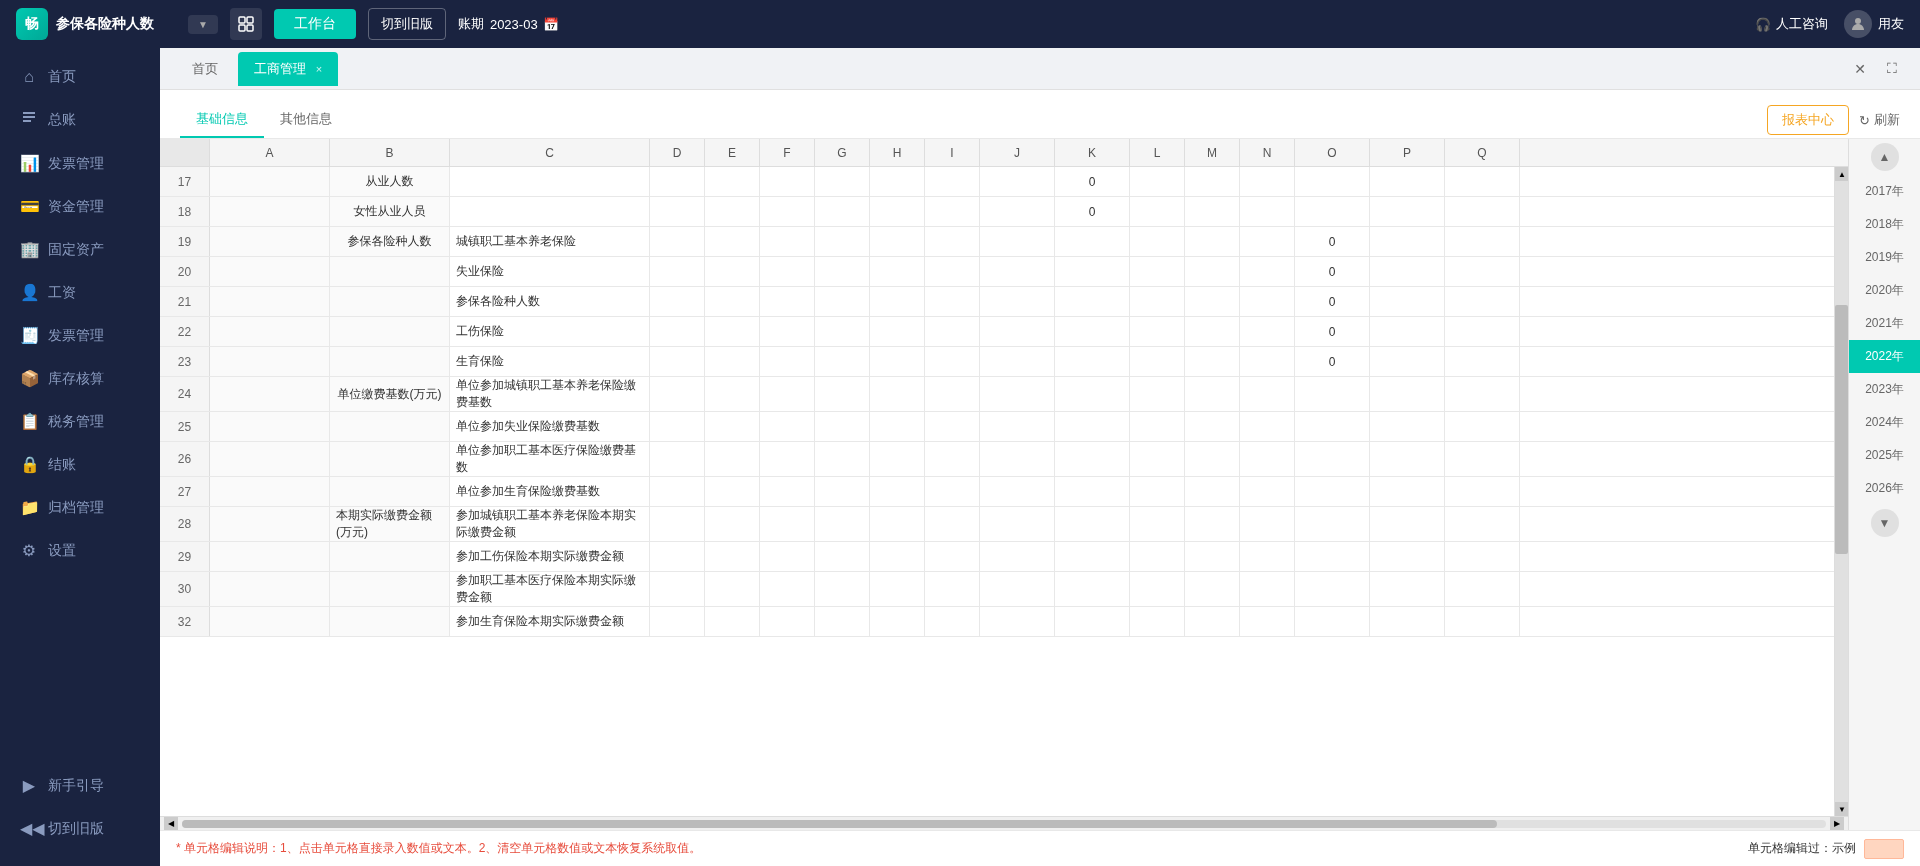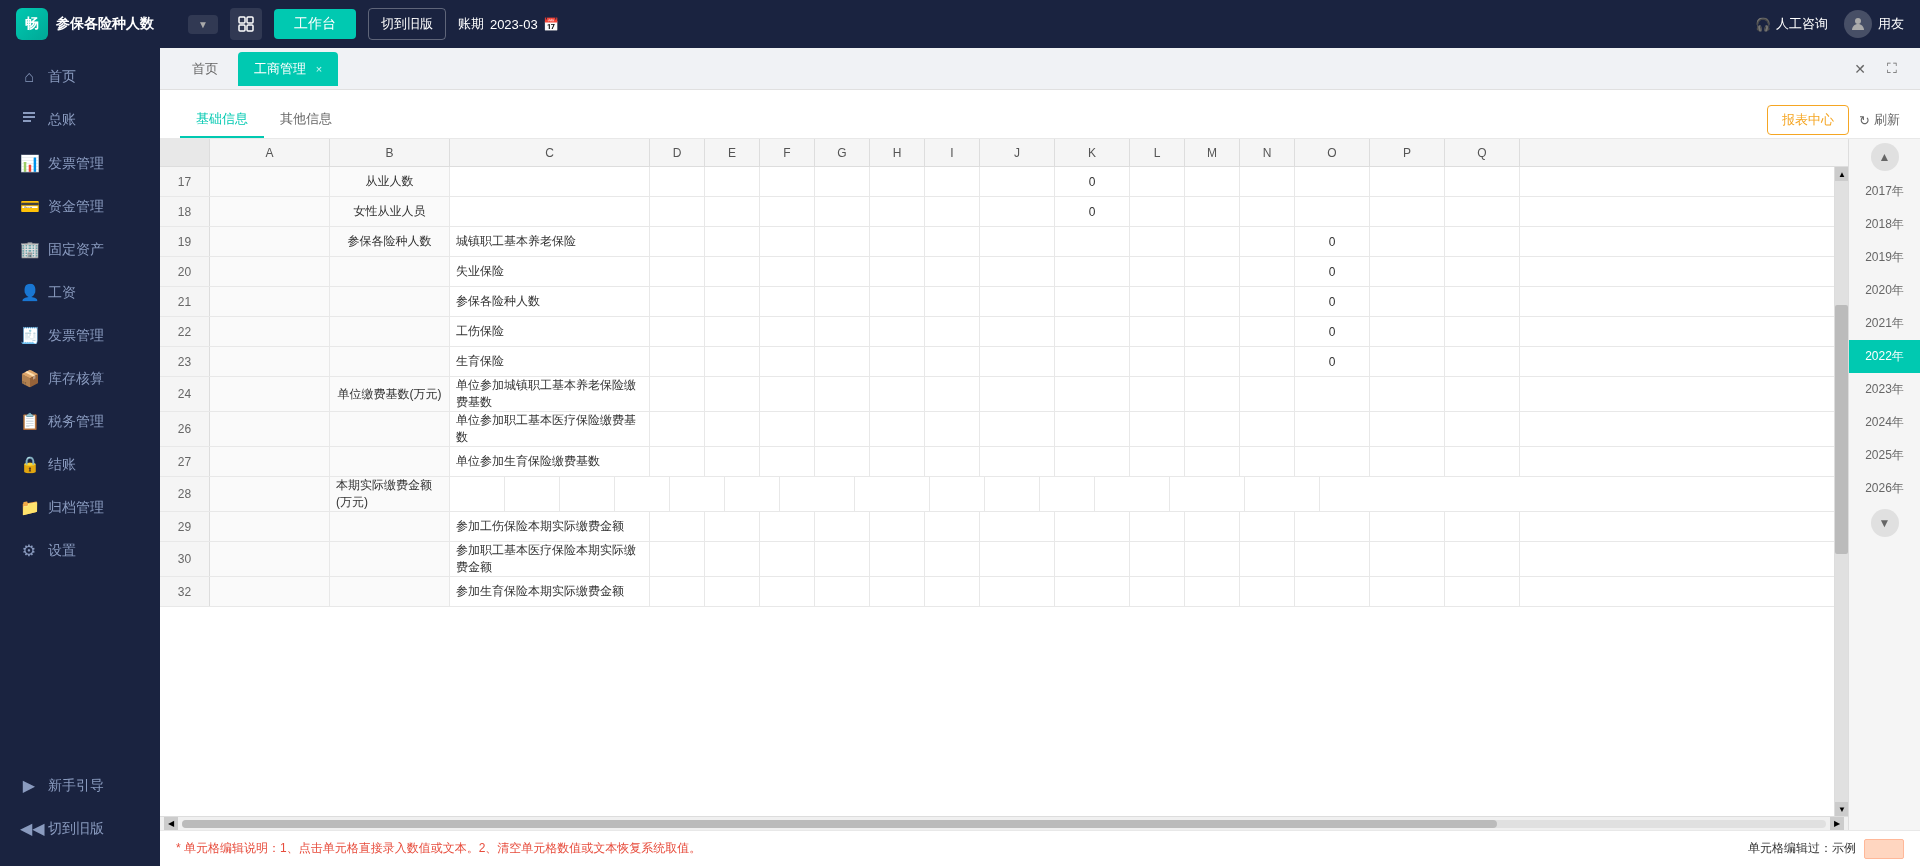--- a/index.html
+++ b/index.html
@@ -433,20 +433,40 @@
                 <div class="sheet-cell center" style="width:75px;"></div>
                 <div class="sheet-cell center" style="width:75px;"></div>
                 <div class="sheet-cell center" style="width:55px;"></div>
                 <div class="sheet-cell center" style="width:55px;"></div>
                 <div class="sheet-cell center" style="width:55px;"></div>
                 <div class="sheet-cell center" style="width:75px;"></div>
                 <div class="sheet-cell center" style="width:75px;"></div>
                 <div class="sheet-cell center" style="width:75px;"></div>
               </div>
 
+              <div class="sheet-row">
+                <div class="row-num">25</div>
+                <div class="sheet-cell merged" style="width:120px; min-width:120px;"></div>
+                <div class="sheet-cell" style="width:120px; min-width:120px; background:#fafafa;"></div>
+                <div class="sheet-cell" style="width:200px; min-width:200px;">单位参加失业保险缴费基数</div>
+                <div class="sheet-cell center" style="width:55px;"></div>
+                <div class="sheet-cell center" style="width:55px;"></div>
+                <div class="sheet-cell center" style="width:55px;"></div>
+                <div class="sheet-cell center" style="width:55px;"></div>
+                <div class="sheet-cell center" style="width:55px;"></div>
+                <div class="sheet-cell center" style="width:55px;"></div>
+                <div class="sheet-cell center" style="width:75px;"></div>
+                <div class="sheet-cell center" style="width:75px;"></div>
+                <div class="sheet-cell center" style="width:55px;"></div>
+                <div class="sheet-cell center" style="width:55px;"></div>
+                <div class="sheet-cell center" style="width:55px;"></div>
+                <div class="sheet-cell center" style="width:75px;"></div>
+                <div class="sheet-cell center" style="width:75px;"></div>
+                <div class="sheet-cell center" style="width:75px;"></div>
+              </div>
 
               <div class="sheet-row">
                 <div class="row-num">26</div>
                 <div class="sheet-cell merged" style="width:120px; min-width:120px;"></div>
                 <div class="sheet-cell" style="width:120px; min-width:120px; background:#fafafa;"></div>
                 <div class="sheet-cell" style="width:200px; min-width:200px;">单位参加职工基本医疗保险缴费基数</div>
                 <div class="sheet-cell center" style="width:55px;"></div>
                 <div class="sheet-cell center" style="width:55px;"></div>
                 <div class="sheet-cell center" style="width:55px;"></div>
                 <div class="sheet-cell center" style="width:55px;"></div>
@@ -480,20 +500,21 @@
                 <div class="sheet-cell center" style="width:55px;"></div>
                 <div class="sheet-cell center" style="width:75px;"></div>
                 <div class="sheet-cell center" style="width:75px;"></div>
                 <div class="sheet-cell center" style="width:75px;"></div>
               </div>
 
               <div class="sheet-row">
                 <div class="row-num">28</div>
                 <div class="sheet-cell merged" style="width:120px; min-width:120px;"></div>
                 <div class="sheet-cell" style="width:120px; min-width:120px; justify-content:center; background:#fafafa;">本期实际缴费金额(万元)</div>
+                <div class="sheet-cell" style="width:200px; min-width:200px;">参加城镇职工基本养老保险本期实际缴费金额</div>
                 <div class="sheet-cell center" style="width:55px;"></div>
                 <div class="sheet-cell center" style="width:55px;"></div>
                 <div class="sheet-cell center" style="width:55px;"></div>
                 <div class="sheet-cell center" style="width:55px;"></div>
                 <div class="sheet-cell center" style="width:55px;"></div>
                 <div class="sheet-cell center" style="width:55px;"></div>
                 <div class="sheet-cell center" style="width:75px;"></div>
                 <div class="sheet-cell center" style="width:75px;"></div>
                 <div class="sheet-cell center" style="width:55px;"></div>
                 <div class="sheet-cell center" style="width:55px;"></div>

